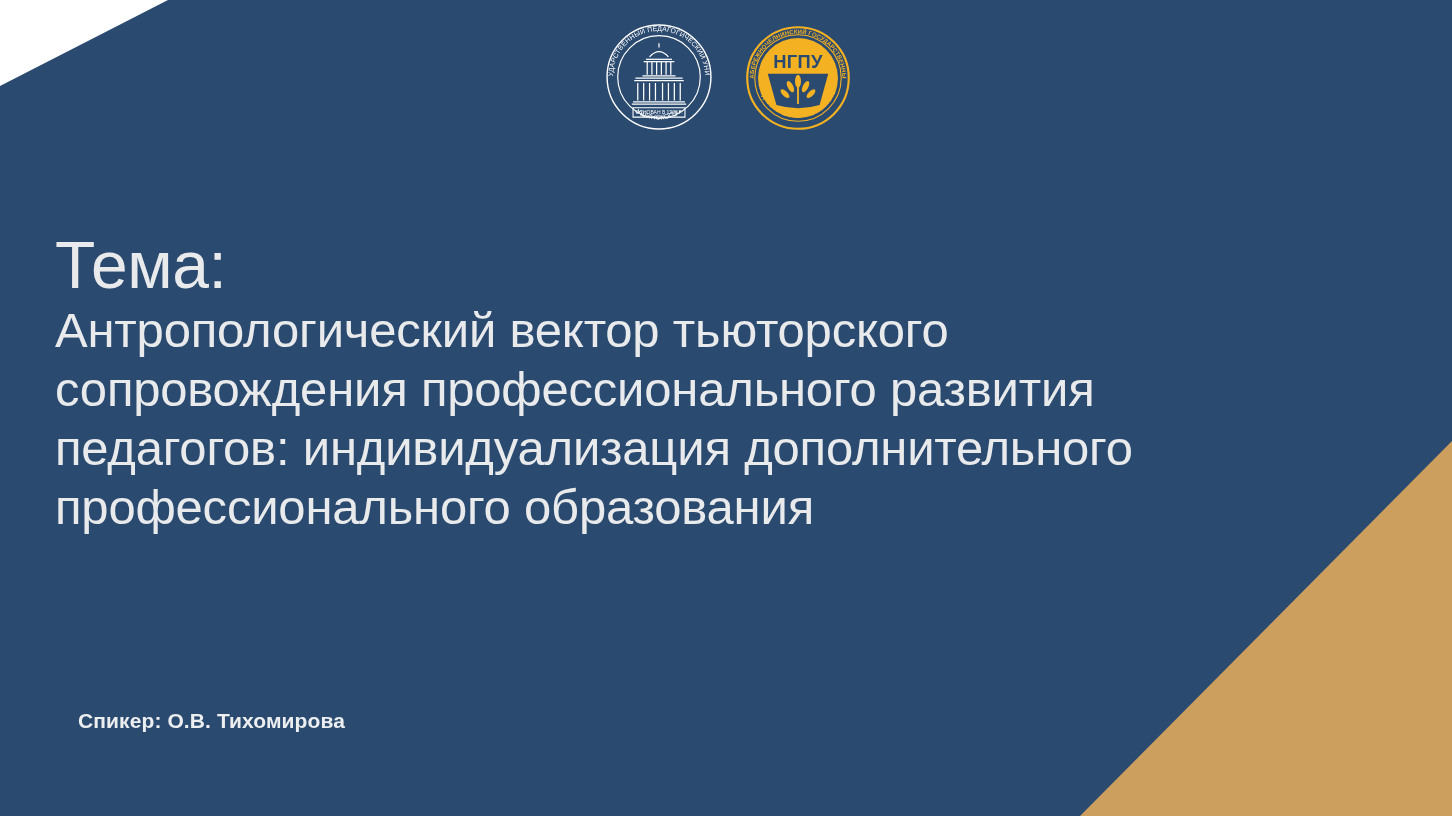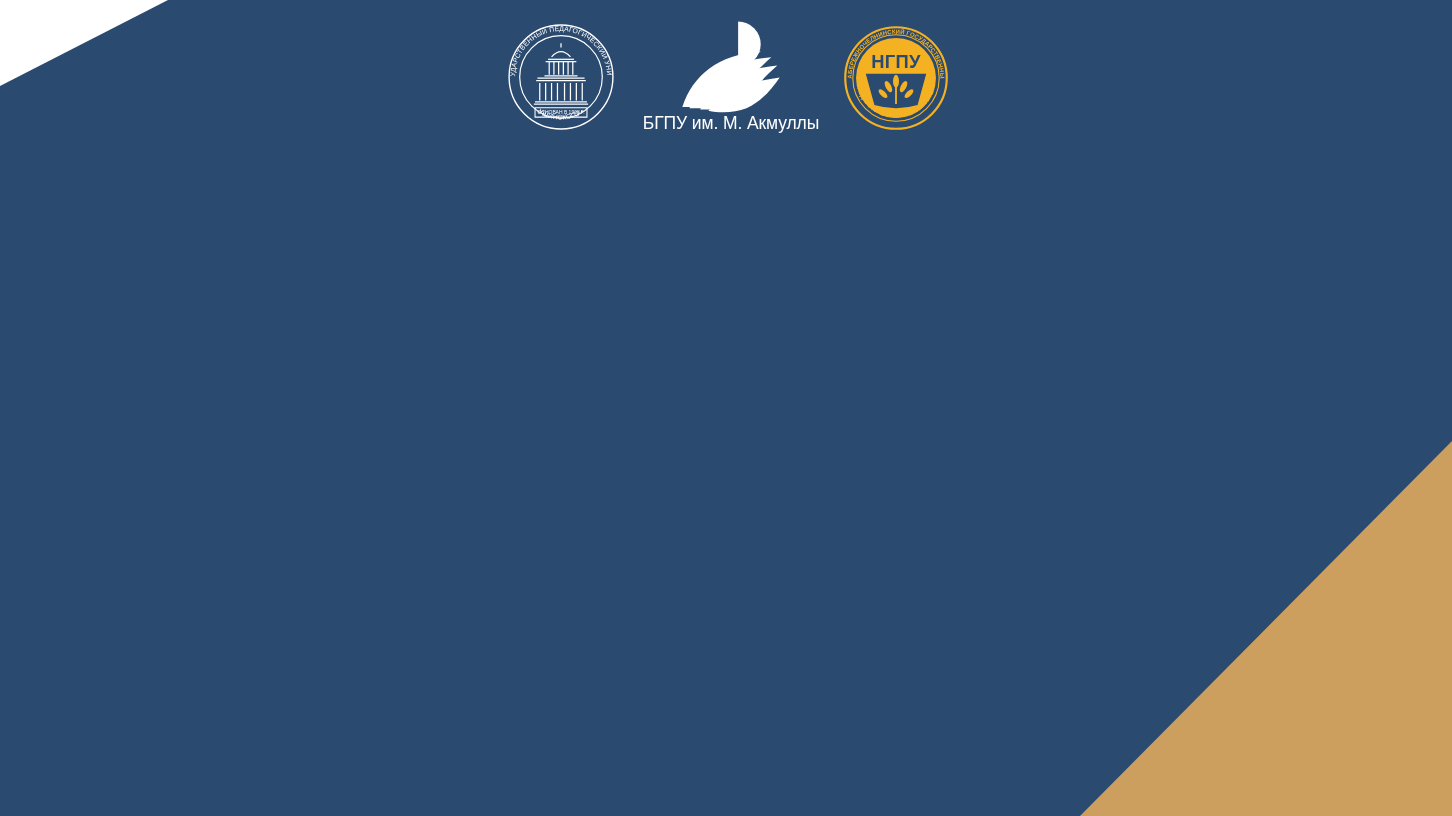--- a/index.html
+++ b/index.html
@@ -153,40 +153,20 @@
           <path d="M54,146 L146,146"></path>
         </g>
 
         <g>
           <path d="M56,152 L144,152 L144,168 L56,168 Z" fill="none" stroke="#ffffff" stroke-width="1.8"></path>
           <text x="100" y="163.5" font-family="'Liberation Sans', sans-serif" font-size="8.5" fill="#ffffff" text-anchor="middle">ОСНОВАН В 1908 Г.</text>
         </g>
       </svg>
     </div>
 
-    <div class="logo logo-bgpu">
-      <svg class="mark" viewBox="0 0 200 160">
-
-        <path d="M112,6 A38,38 0 0 1 112,82 Z" fill="#ffffff"></path>
-
-        <g fill="#ffffff">
-          <path d="M18,150 C36,96 78,62 150,56 C132,72 120,84 114,98 C96,106 70,122 56,150 Z"></path>
-          <path d="M34,150 C56,104 98,76 166,70 C148,86 136,96 128,110 C110,118 86,130 72,150 Z" opacity="0"></path>
-        </g>
-        <g fill="#ffffff">
-          <path d="M30,152 C50,104 94,72 168,66 C150,82 140,92 132,106 C112,114 86,128 68,152 Z"></path>
-        </g>
-        <g fill="#ffffff">
-          <path d="M48,154 C70,112 112,86 178,80 C160,96 150,106 142,120 C120,128 96,138 82,154 Z"></path>
-        </g>
-
-        <path d="M62,156 C86,126 122,108 182,100 C168,120 152,140 126,152 C106,160 80,160 62,156 Z" fill="#ffffff"></path>
-      </svg>
-      <div class="caption">БГПУ им. М. Акмуллы</div>
-    </div>
 
     <div class="logo">
       <svg class="logo-ngpu" viewBox="0 0 200 200">
         <defs>
           <path id="ng-top" d="M 18,100 A 82,82 0 0 1 182,100"></path>
           <path id="ng-bot" d="M 26,100 A 74,74 0 0 0 174,100"></path>
         </defs>
         <circle cx="100" cy="100" r="94" fill="none" stroke="#f4b223" stroke-width="4"></circle>
         <circle cx="100" cy="100" r="74" fill="#f4b223"></circle>
         <circle cx="100" cy="100" r="80" fill="none" stroke="#f4b223" stroke-width="2"></circle>
@@ -211,15 +191,20 @@
           <ellipse cx="114" cy="116" rx="5" ry="11.5" transform="rotate(28 114 116)"></ellipse>
           <ellipse cx="76" cy="129" rx="4.6" ry="10.5" transform="rotate(-46 76 129)"></ellipse>
           <ellipse cx="124" cy="129" rx="4.6" ry="10.5" transform="rotate(46 124 129)"></ellipse>
         </g>
       </svg>
     </div>
 
 
   </div>
 
-
+  <div class="title-block">
+    <div class="title-lead">Тема:</div>
+    <div class="title-main">Антропологический вектор тьюторского сопровождения профессионального развития педагогов: индивидуализация дополнительного профессионального образования</div>
+  </div>
+
+  <div class="speaker">Спикер: О.В. Тихомирова</div>
 
 </div>
 
 </body></html>

